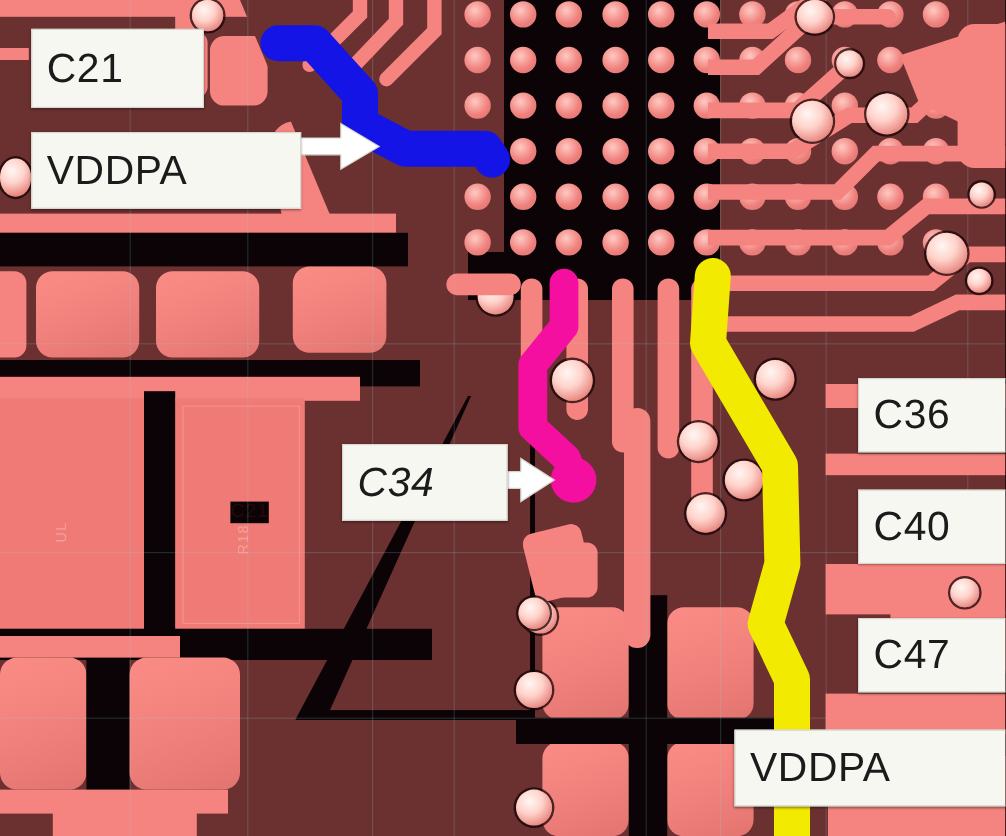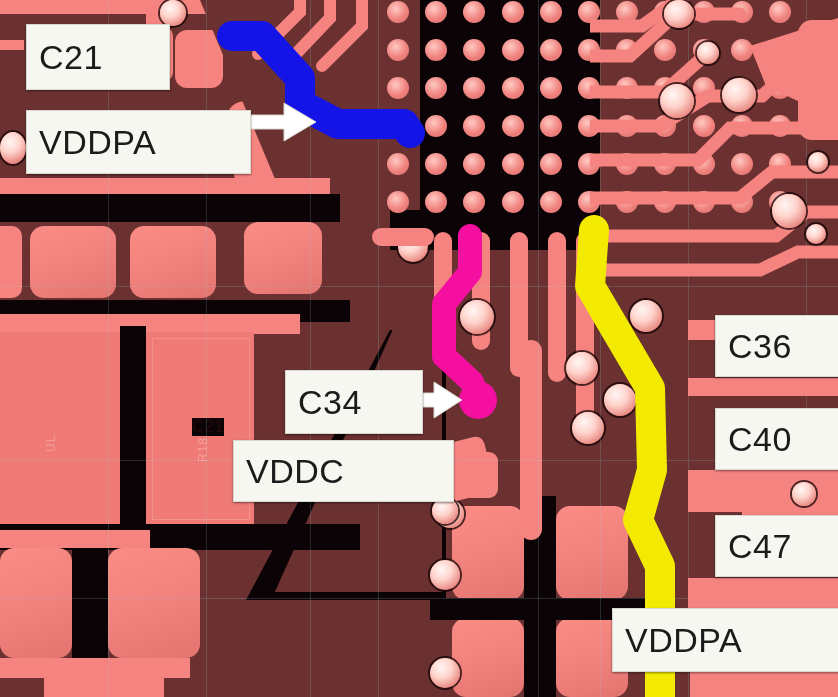--- a/index.html
+++ b/index.html
@@ -281,21 +281,20 @@
   </div>
   <div class="arrow" style="left:392px;top:378px;width:72px;height:44px;">
     <svg width="72" height="44" viewBox="0 0 72 44">
       <path d="M0 15 L42 15 L42 4 L70 22 L42 40 L42 29 L0 29 Z" fill="#ffffff" stroke="#d5d5cc" stroke-width="1"></path>
     </svg>
   </div>
 
   <div id="callouts" class="layer">
       <div class="label" style="left:26px;top:24px;width:118px;height:64px;">C21</div>
       <div class="label" style="left:26px;top:110px;width:199px;height:62px;">VDDPA</div>
-      <div class="label" style="left:285px;top:370px;width:112px;height:62px;">C34</div>
-      <div class="label" style="left:233px;top:440px;width:195px;height:60px;">VDDC</div>
+      <div class="label" style="left:285px;top:370px;width:112px;height:62px;font-style:italic;">C34</div>
       <div class="label" style="left:715px;top:315px;width:123px;height:60px;">C36</div>
       <div class="label" style="left:715px;top:408px;width:123px;height:60px;">C40</div>
       <div class="label" style="left:715px;top:515px;width:123px;height:60px;">C47</div>
       <div class="label" style="left:612px;top:608px;width:206px;height:62px;">VDDPA</div>
     </div>
 
 </div>
 
 </body></html>

